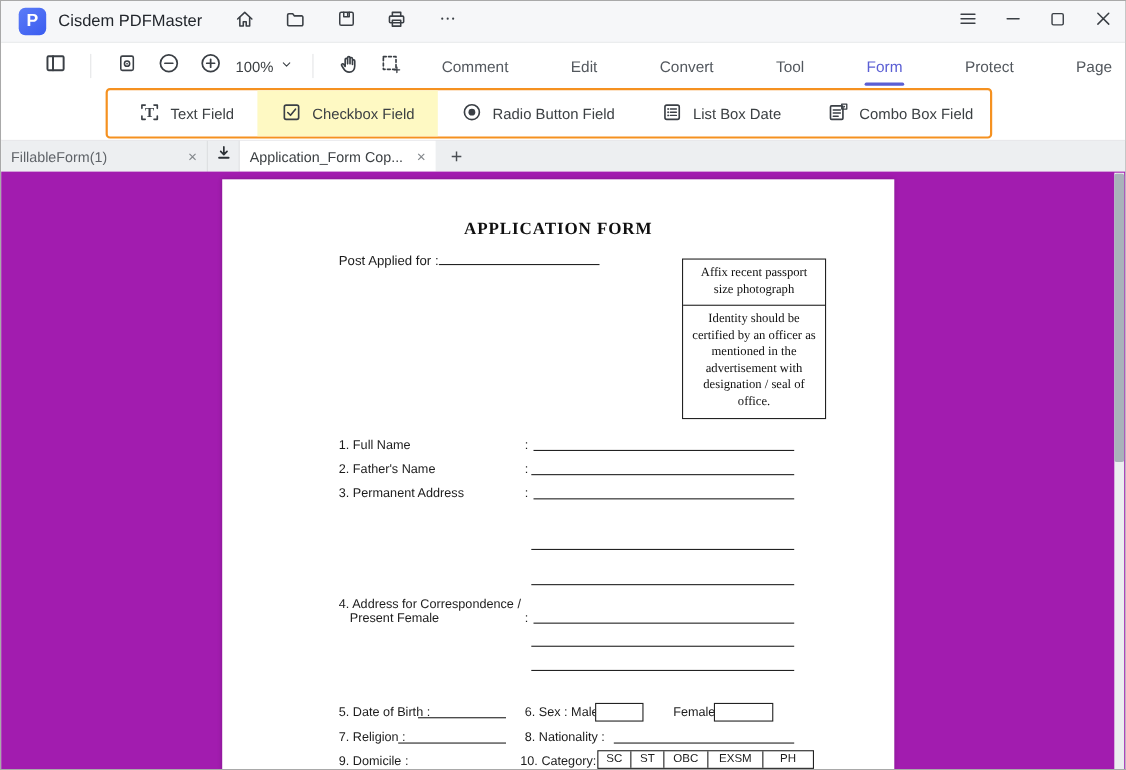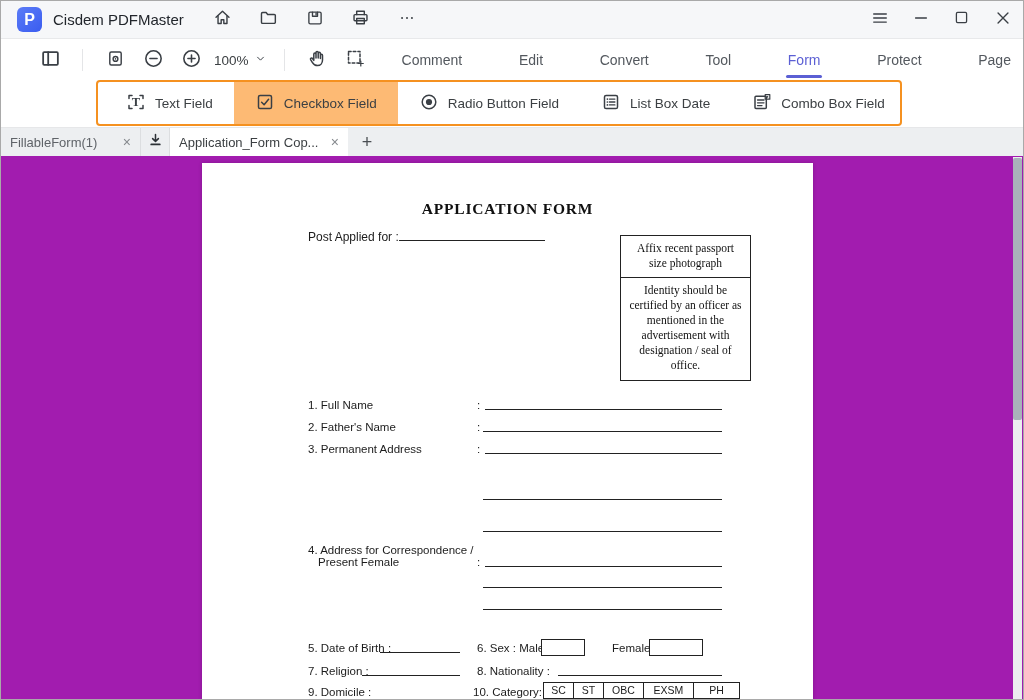--- a/index.html
+++ b/index.html
@@ -29,28 +29,28 @@
   .menus { flex:1; display:flex; justify-content:space-between; margin-left:26px; padding-right:10px; height:42px; }
   .menu { position:relative; height:42px; display:flex; align-items:center; font-size:14px; color:#53585e; cursor:pointer; padding:0 2px; }
   .menu.active { color:#5b5fd4; }
   .menu.active::after { content:""; position:absolute; left:50%; transform:translateX(-50%); bottom:3px; width:36px; height:3px; background:#5b5fd4; border-radius:2px; }
 
   
   .formbar { height:46px; position:relative; background:#fff; }
   .formbox { position:absolute; left:95px; top:-1px; width:806px; height:46px; border:2px solid #f59120; border-radius:4px; background:#fff; display:flex; align-items:stretch; overflow:hidden; }
   .fitem { display:flex; align-items:center; gap:9px; padding:0 21px; font-size:13.5px; color:#3c4043; cursor:pointer; white-space:nowrap; }
   .fitem:first-child { margin-left:7px; }
-  .fitem.selected { background:#fdba74; }
+  .fitem.selected { background:#fef9c3; }
 
   
   .doc-tabbar { height:29px; background:#edeff1; border-top:1px solid #e6e7e9; display:flex; align-items:stretch; }
   .dtab { display:flex; align-items:center; justify-content:space-between; font-size:13px; color:#5f6368; cursor:pointer; }
   .dtab .tlabel { padding-left:9px; white-space:nowrap; overflow:hidden; }
   .closex { font-size:14px; color:#85898d; padding:0 9px; cursor:pointer; }
-  .tab-inactive { width:140px; border-right:1px solid #dcdee0; }
+  .tab-inactive { width:188px; border-right:1px solid #dcdee0; }
   .download-btn { width:29px; display:flex; align-items:center; justify-content:center; border-right:1px solid #dcdee0; cursor:pointer; }
   .tab-active { width:178px; background:#fff; color:#3c4043; }
   .plus-btn { width:38px; display:flex; align-items:center; justify-content:center; font-size:18px; color:#4a4e53; cursor:pointer; }
 
   
   .content { position:relative; height:545px; background:#a21caf; overflow:hidden; }
   .page { position:absolute; left:201px; top:7px; width:611px; height:538px; background:#fff; box-shadow:0 0 4px rgba(0,0,0,.2); }
   .vscroll { position:absolute; right:1px; top:1px; width:9px; height:543px; background:#eceef0; }
   .vthumb { position:absolute; top:1px; left:0; width:9px; height:262px; background:#a9b2ba; border-radius:2px; }
 

